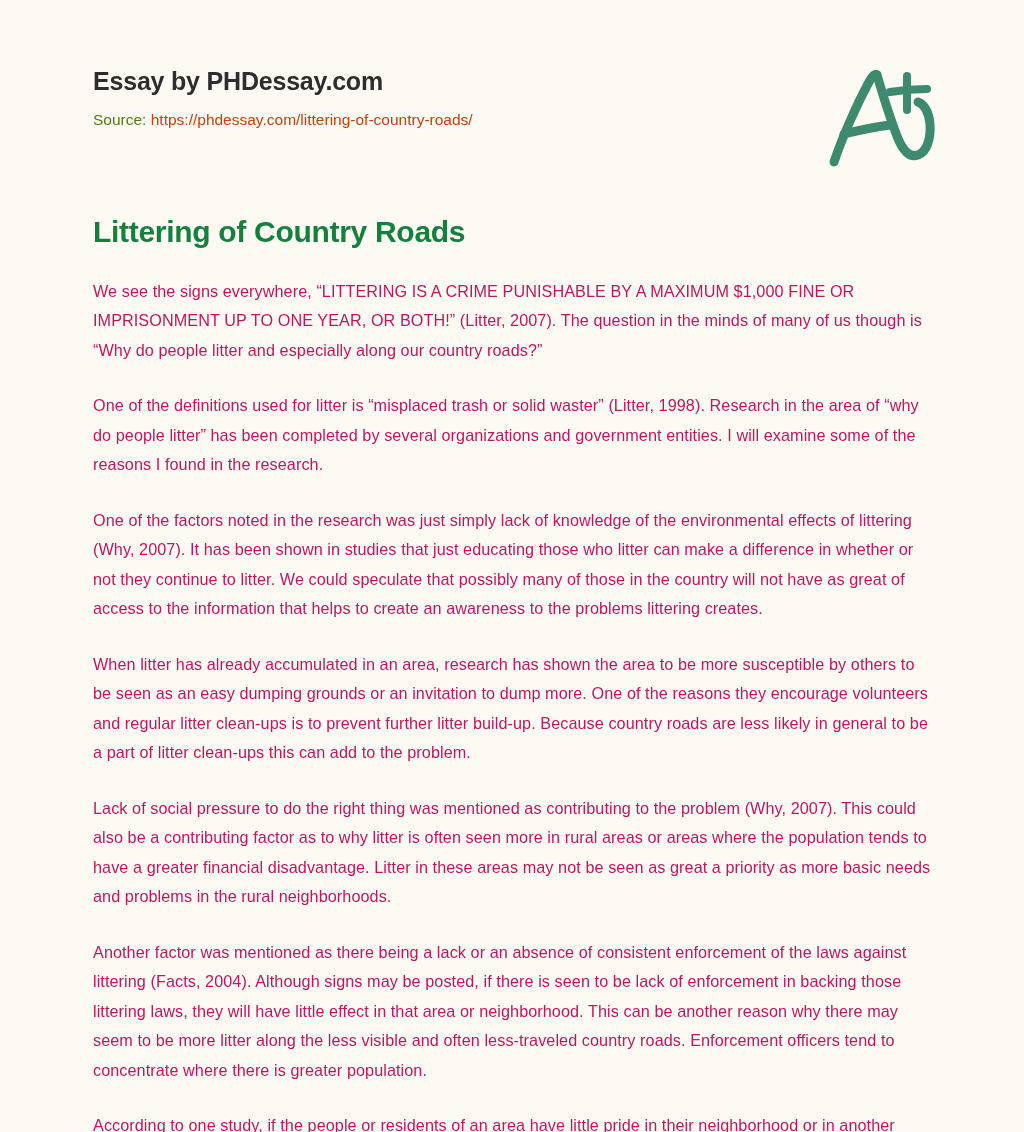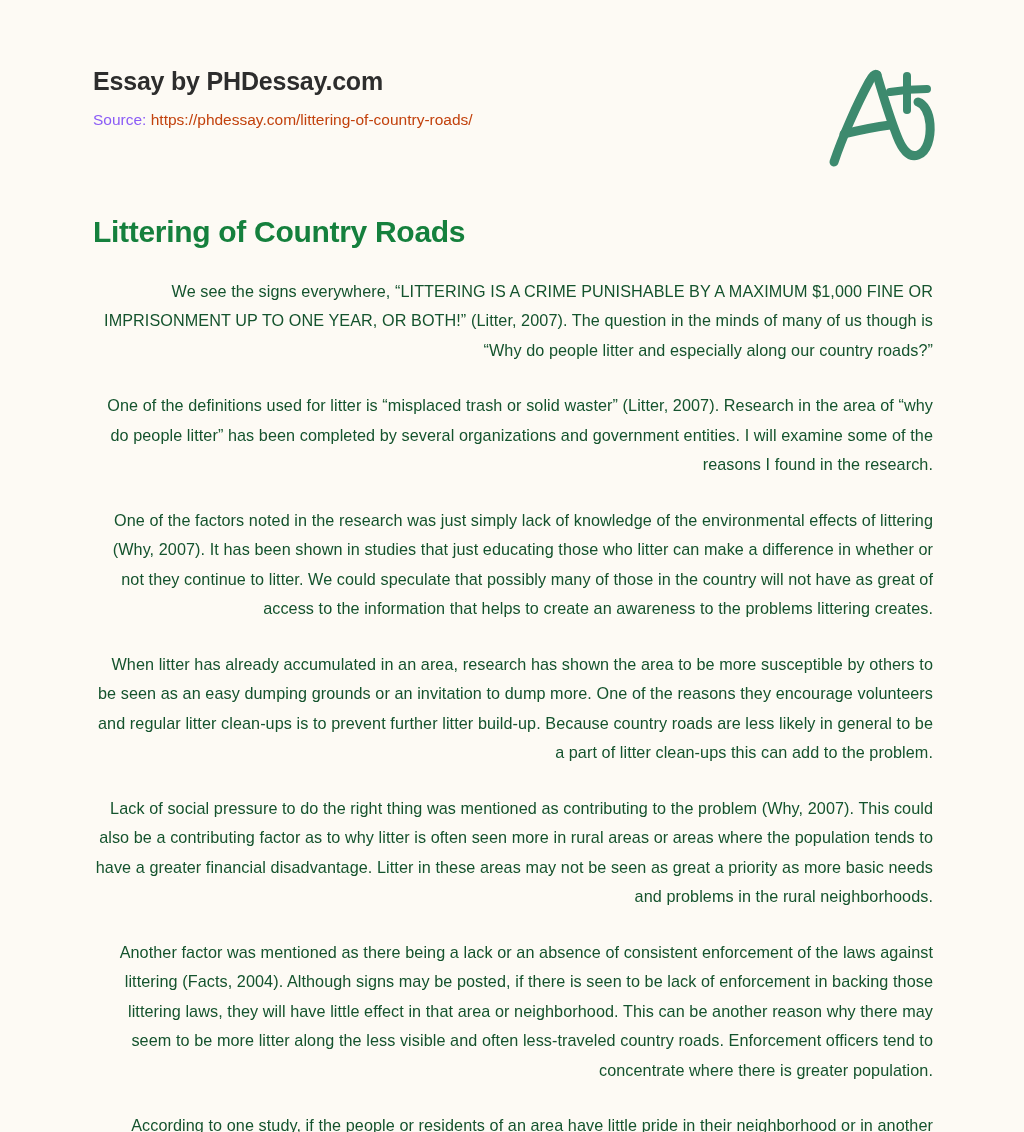--- a/index.html
+++ b/index.html
@@ -50,21 +50,21 @@
 
   .source-line {
     margin-top: 13px;
     font-size: 15.5px;
     line-height: 1.4;
     color: #7b7b7b;
     white-space: nowrap;
   }
 
   .source-label {
-    color: #8b5cf6;
+    color: #4d7c0f;
   }
 
   .source-url {
     color: #c2410c;
     text-decoration: none;
   }
 
   .logo {
     position: absolute;
     left: 812px;
@@ -87,23 +87,23 @@
     font-weight: bold;
     color: #15803d;
     letter-spacing: -0.3px;
     margin: 0 0 26px 0;
     line-height: 1.25;
   }
 
   .body-text p {
     font-size: 16.2px;
     line-height: 29.5px;
-    color: #14532d;
+    color: #be185d;
     margin: 0 0 26px 0;
-    text-align: right;
+    text-align: left;
     letter-spacing: 0.005em;
   }
 
   .body-text p:last-child {
     margin-bottom: 0;
   }
 
   
 </style>
 </head>
@@ -140,21 +140,21 @@
       </svg>
     </div>
 
   </div>
 
   <div class="article">
     <h1 class="article-title">Littering of Country Roads</h1>
 
     <div class="body-text">
       <p>We see the signs everywhere, “LITTERING IS A CRIME PUNISHABLE BY A MAXIMUM $1,000 FINE OR IMPRISONMENT UP TO ONE YEAR, OR BOTH!” (Litter, 2007). The question in the minds of many of us though is “Why do people litter and especially along our country roads?”</p>
-      <p>One of the definitions used for litter is “misplaced trash or solid waster” (Litter, 2007). Research in the area of “why do people litter” has been completed by several organizations and government entities. I will examine some of the reasons I found in the research.</p>
+      <p>One of the definitions used for litter is “misplaced trash or solid waster” (Litter, 1998). Research in the area of “why do people litter” has been completed by several organizations and government entities. I will examine some of the reasons I found in the research.</p>
       <p>One of the factors noted in the research was just simply lack of knowledge of the environmental effects of littering (Why, 2007). It has been shown in studies that just educating those who litter can make a difference in whether or not they continue to litter. We could speculate that possibly many of those in the country will not have as great of access to the information that helps to create an awareness to the problems littering creates.</p>
       <p>When litter has already accumulated in an area, research has shown the area to be more susceptible by others to be seen as an easy dumping grounds or an invitation to dump more. One of the reasons they encourage volunteers and regular litter clean-ups is to prevent further litter build-up. Because country roads are less likely in general to be a part of litter clean-ups this can add to the problem.</p>
       <p>Lack of social pressure to do the right thing was mentioned as contributing to the problem (Why, 2007). This could also be a contributing factor as to why litter is often seen more in rural areas or areas where the population tends to have a greater financial disadvantage. Litter in these areas may not be seen as great a priority as more basic needs and problems in the rural neighborhoods.</p>
       <p>Another factor was mentioned as there being a lack or an absence of consistent enforcement of the laws against littering (Facts, 2004). Although signs may be posted, if there is seen to be lack of enforcement in backing those littering laws, they will have little effect in that area or neighborhood. This can be another reason why there may seem to be more litter along the less visible and often less-traveled country roads. Enforcement officers tend to concentrate where there is greater population.</p>
       <p>According to one study, if the people or residents of an area have little pride in their neighborhood or in another person's neighborhood, they are then more apt to toss out trash in that particular area. It also may be that if my neighbors yard is littered, it is less noticeable when my yard is littered. The country roads and rural areas are generally less noticeable than the city or urban areas.</p>
 
     </div>
   </div>
 
 </div>

